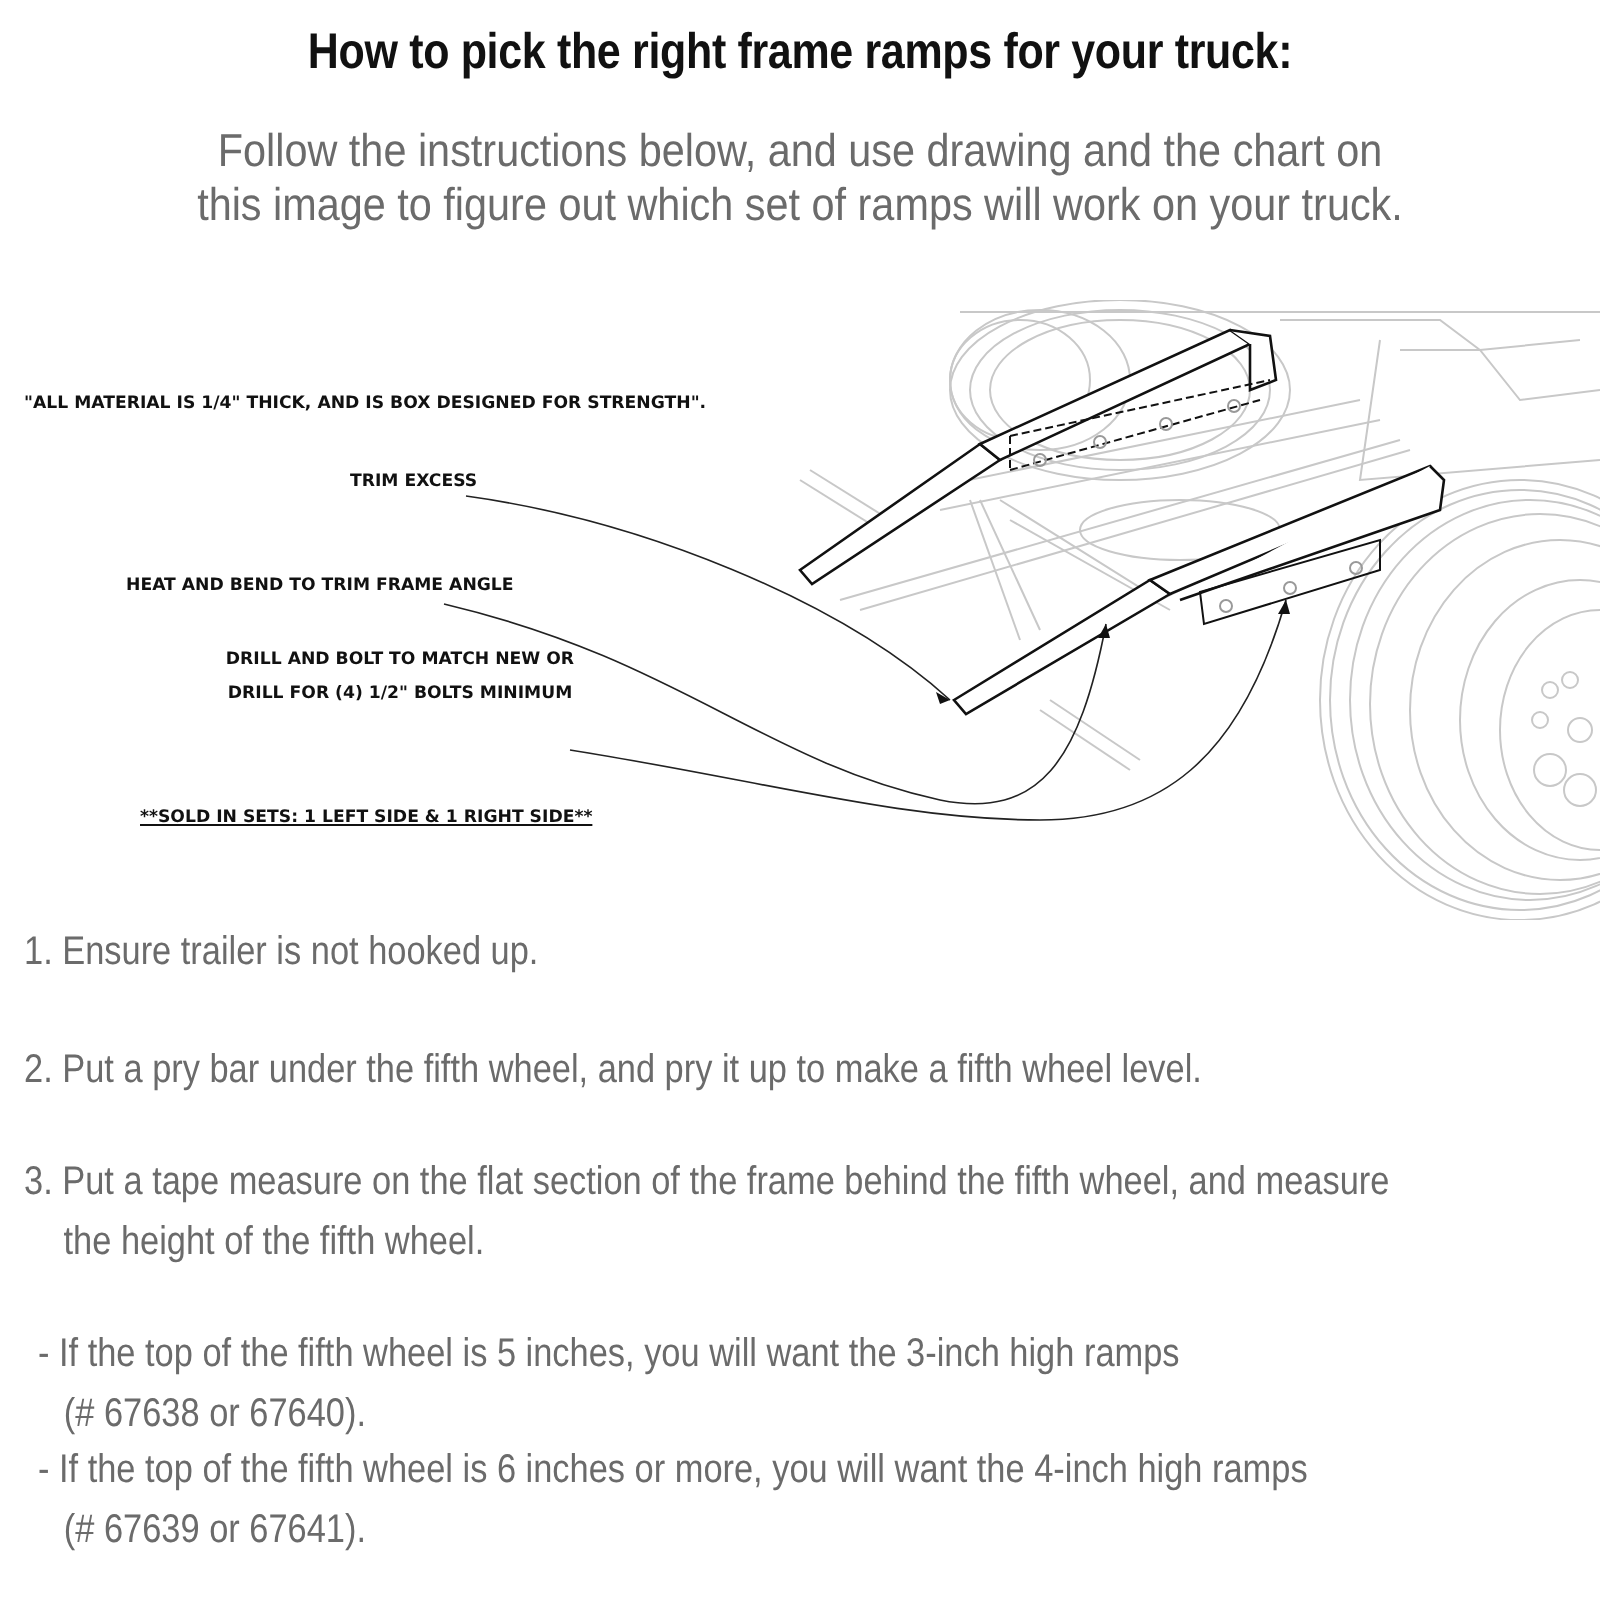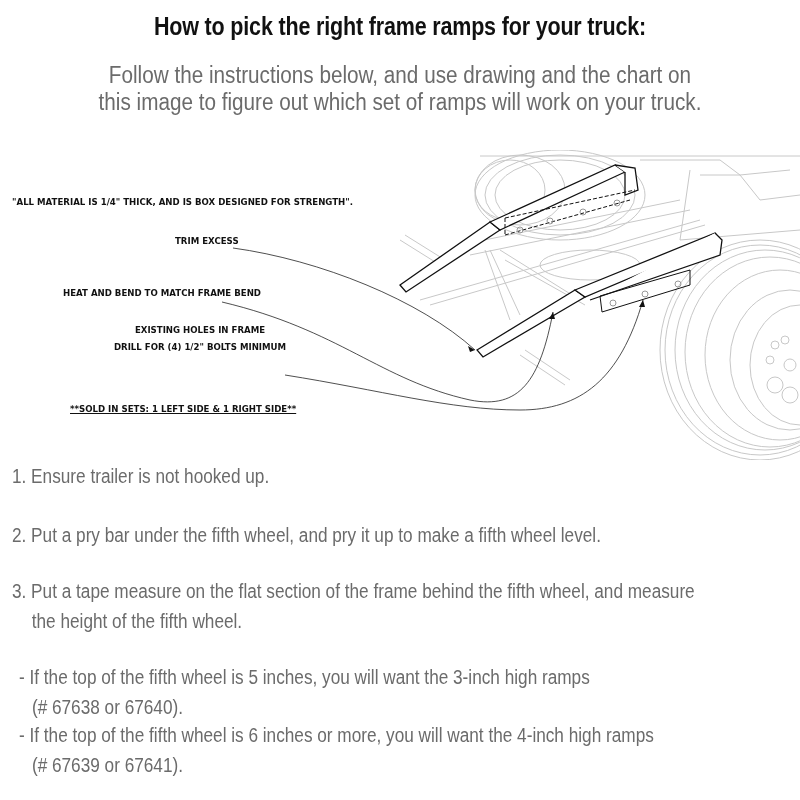--- a/index.html
+++ b/index.html
@@ -101,23 +101,23 @@
   </g>
   <g fill="#111">
     <polygon points="475,350 468,346 470,352"></polygon>
     <polygon points="553,312 549,319 555,319"></polygon>
     <polygon points="643,300 639,307 645,307"></polygon>
   </g>
 </svg>
 
 <div class="label" style="left:12px; top:194px;">"ALL MATERIAL IS 1/4" THICK, AND IS BOX DESIGNED FOR STRENGTH".</div>
 <div class="label" style="left:175px; top:233px;">TRIM EXCESS</div>
-<div class="label" style="left:63px; top:285px;">HEAT AND BEND TO MATCH FRAME BEND</div>
+<div class="label" style="left:63px; top:285px;">HEAT AND BEND TO TRIM FRAME ANGLE</div>
 <div class="label" style="left:95px; top:322px; width:210px;">
-  <div>EXISTING HOLES IN FRAME</div>
+  <div>DRILL AND BOLT TO MATCH NEW OR</div>
   <div>DRILL FOR (4) 1/2" BOLTS MINIMUM</div>
 </div>
 <div class="label" style="left:70px; top:401px;text-decoration:underline;">**SOLD IN SETS: 1 LEFT SIDE &amp; 1 RIGHT SIDE**</div>
 
 <div class="step" style="top:461px;">1. Ensure trailer is not hooked up.</div>
 <div class="step" style="top:520px;">2. Put a pry bar under the fifth wheel, and pry it up to make a fifth wheel level.</div>
 <div class="step" style="top:576px;">
   <div>3. Put a tape measure on the flat section of the frame behind the fifth wheel, and measure</div>
   <div style="padding-left:23px;">the height of the fifth wheel.</div>
 </div>

